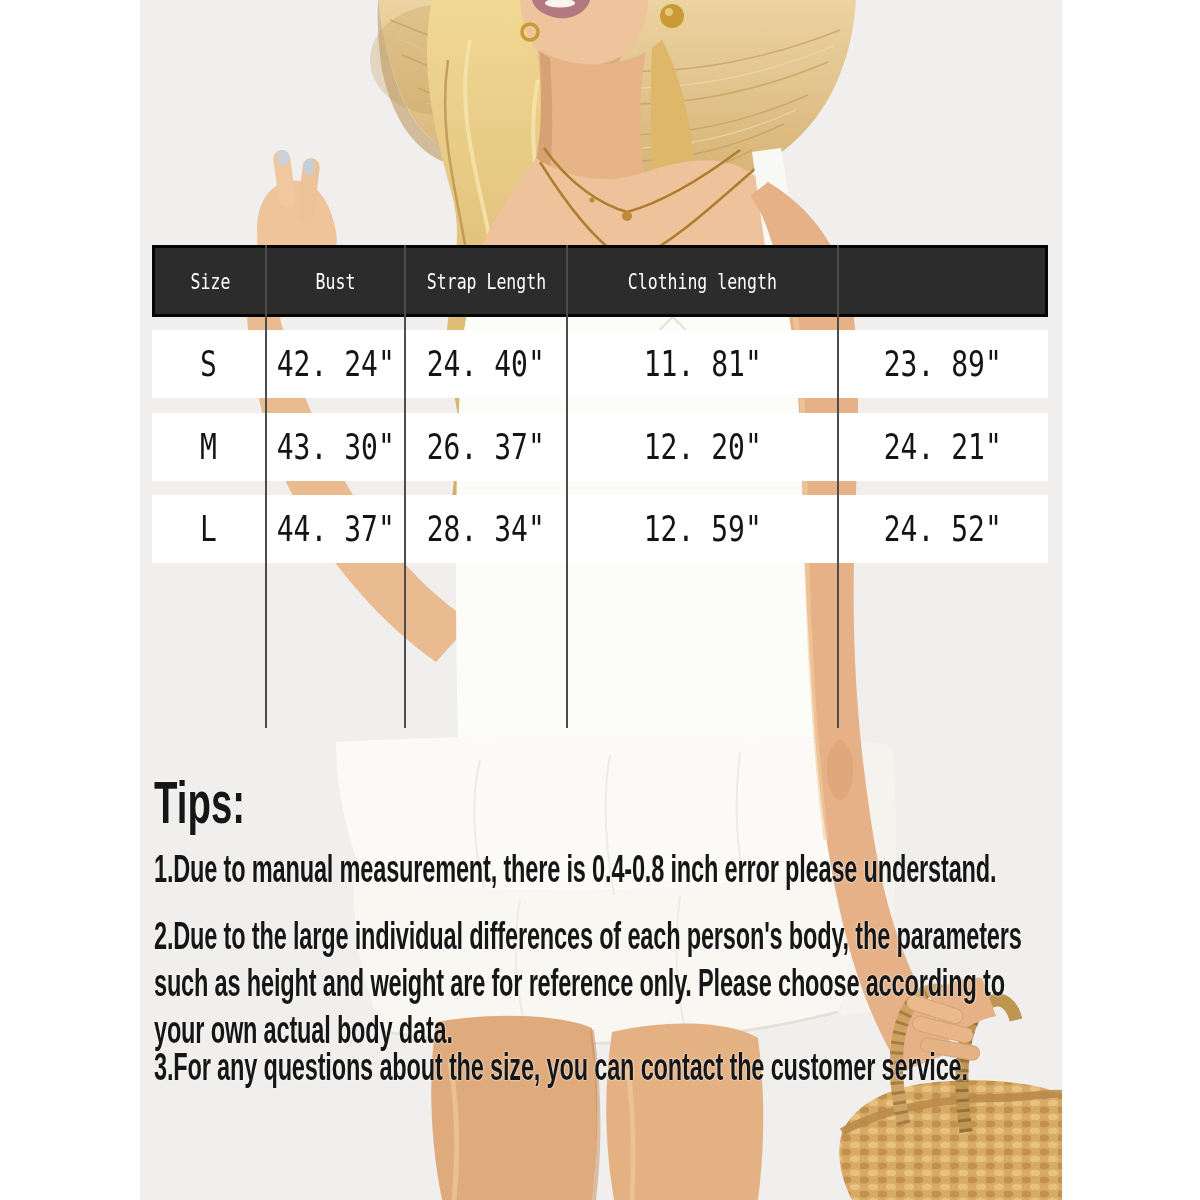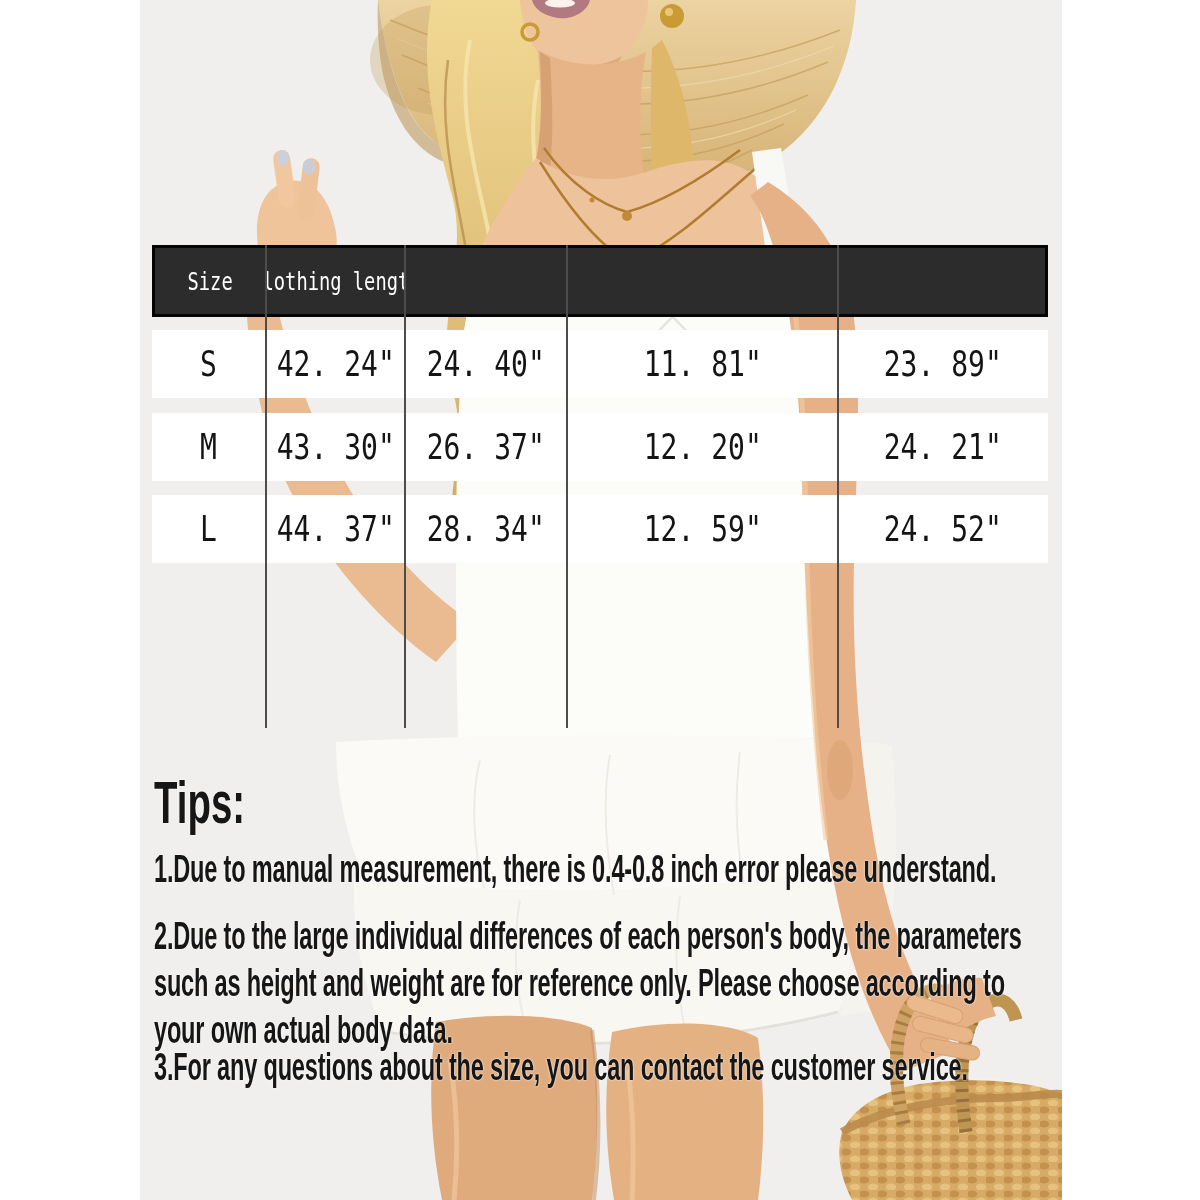--- a/index.html
+++ b/index.html
@@ -13,21 +13,21 @@
   .thead{position:absolute;left:0;top:0;width:896px;height:72px;background:#2c2c2c;
          border:3px solid #050505;box-sizing:border-box;display:grid;
          grid-template-columns:111px 139px 162px 271px 207px;}
   .thead .cell{color:#ffffff;}
   .trow{position:absolute;left:0;width:896px;height:68px;background:#ffffff;display:grid;
         grid-template-columns:114px 139px 162px 271px 210px;}
   .trow.r0{top:85px}.trow.r1{top:168px}.trow.r2{top:250px}.trow.r3{top:333px}.trow.r4{top:415px}
   .cell{display:flex;align-items:center;justify-content:center;
         font-family:"DejaVu Sans Mono",monospace;font-size:35px;color:#141414;overflow:hidden;}
   .cell .ct{display:inline-block;transform:scaleX(.8);white-space:nowrap;}
-  .thead .cell{font-size:25px;}
+  .thead .cell{font-size:22px;}
   .thead .cell .ct{transform:scaleX(.75);}
   .vline{position:absolute;top:0;width:2px;height:483px;background:#4c4c4c;z-index:6;}
   .vline.v0{left:113px}.vline.v1{left:252px}.vline.v2{left:414px}.vline.v3{left:685px}
   
   .tips{position:absolute;left:0;top:0;z-index:7;}
   .tips-heading{position:absolute;left:154px;top:768px;font-size:60px;font-weight:bold;
         color:#161616;transform:scaleX(.64);transform-origin:0 0;white-space:nowrap;
         text-shadow:0 0 3px rgba(255,255,255,.85),0 0 1px rgba(255,255,255,.9);}
   .tip{position:absolute;left:154px;}
   .tip.t0{top:846px}.tip.t1{top:913px}.tip.t2{top:1044px}
@@ -230,20 +230,26 @@
       </g>
     </svg>
   </div>
 
   <div class="size-table">
     <div class="thead">
       <div class="cell">
           <span class="ct">Size</span>
         </div>
       <div class="cell">
+          <span class="ct">Bust</span>
+        </div>
+      <div class="cell">
+          <span class="ct">Strap Length</span>
+        </div>
+      <div class="cell">
           <span class="ct">Clothing length</span>
         </div>
     </div>
 
     <div class="trow r0">
       <div class="cell">
           <span class="ct">S</span>
         </div>
       <div class="cell">
           <span class="ct">42. 24"</span>

